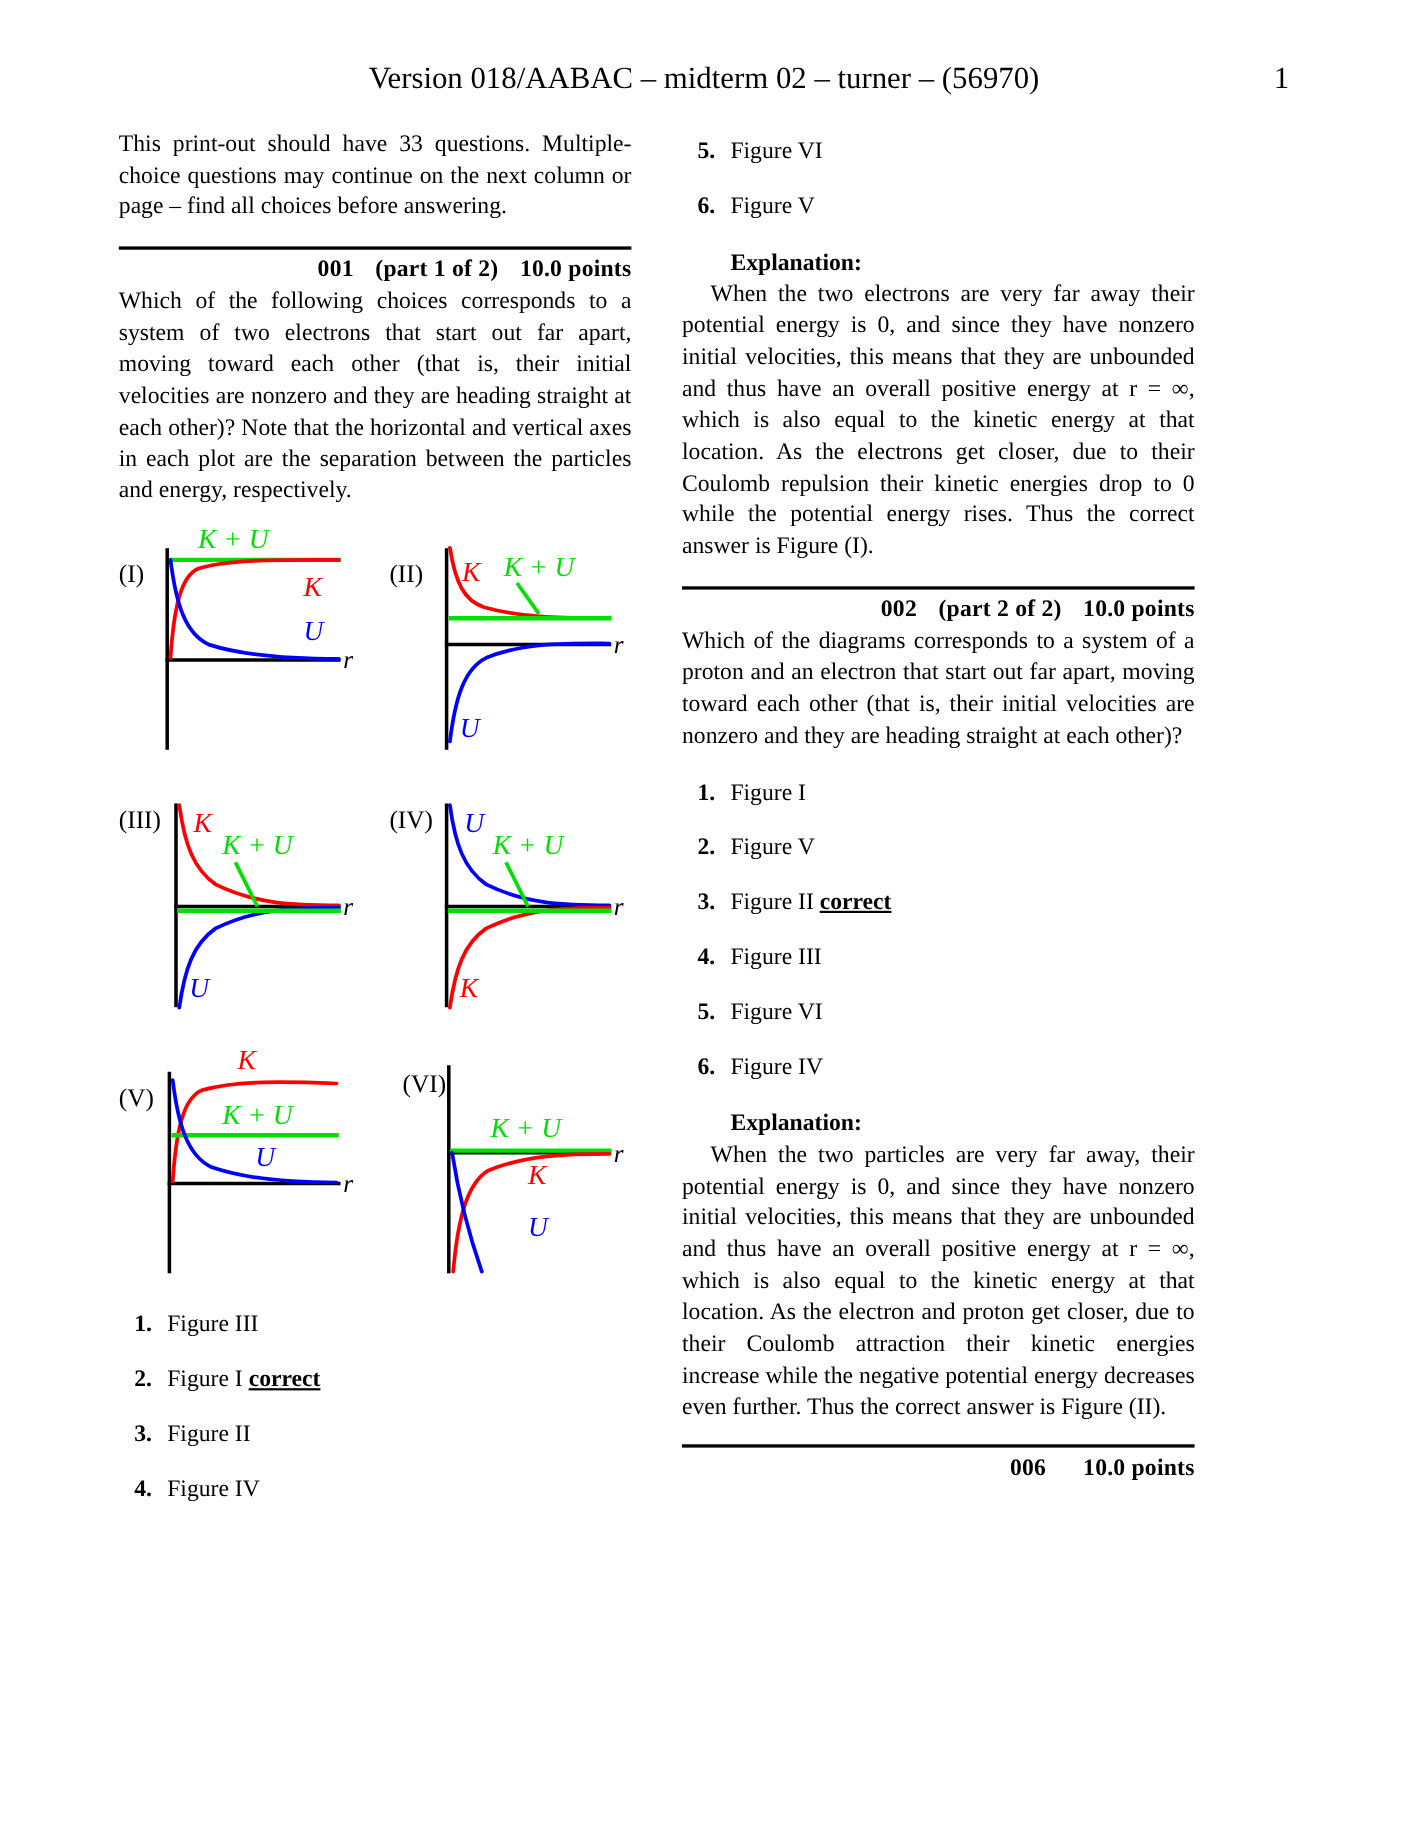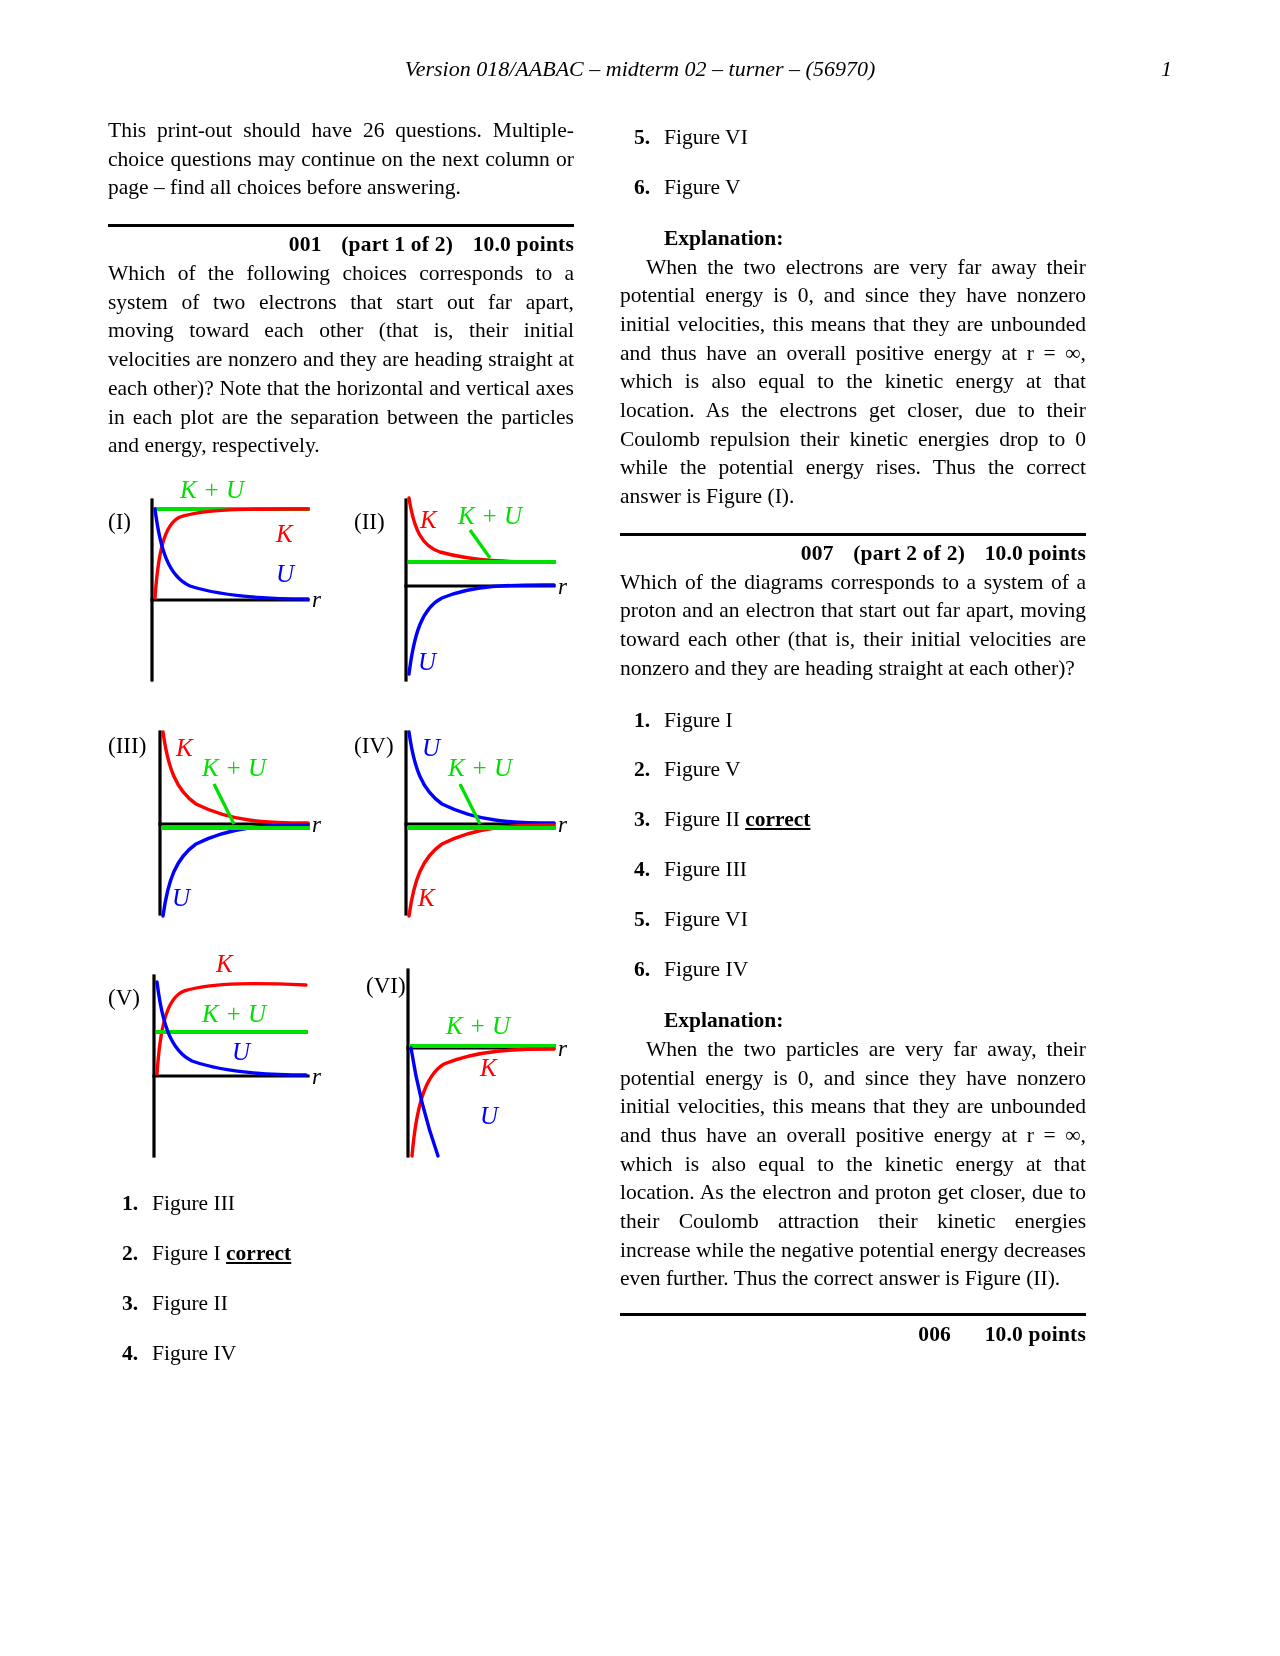--- a/index.html
+++ b/index.html
@@ -19,22 +19,21 @@
     position: relative;
     width: 1280px;
     height: 1656px;
     box-sizing: border-box;
     padding: 56px 108px 0 108px;
   }
   
   .runhead {
     position: relative;
     height: 46px;
-    font-size: 22px;
-    font-style: italic;
+    font-size: 28px;
   }
   .runhead-title {
     position: absolute;
     left: 0;
     right: 0;
     text-align: center;
     white-space: nowrap;
   }
   .runhead-page {
     position: absolute;
@@ -134,21 +133,21 @@
 
   <div class="runhead">
     <div class="runhead-title">Version 018/AABAC – midterm 02 – turner – (56970)</div>
     <div class="runhead-page">1</div>
   </div>
 
   <div class="columns">
 
     <div class="col">
 
-      <p>This print-out should have 26 questions. Multiple-choice questions may continue on the next column or page – find all choices before answering.</p>
+      <p>This print-out should have 33 questions. Multiple-choice questions may continue on the next column or page – find all choices before answering.</p>
 
       <hr class="rule">
 
       <div class="qhead">
         <span>001</span>
         <span class="gap"></span><span>(part 1 of 2)</span>
         <span class="gap"></span><span>10.0 points</span>
       </div>
 
       <p>Which of the following choices corresponds to a system of two electrons that start out far apart, moving toward each other (that is, their initial velocities are nonzero and they are heading straight at each other)?  Note that the horizontal and vertical axes in each plot are the separation between the particles and energy, respectively.</p>
@@ -310,21 +309,21 @@
           <span class="choice-text"><span>Figure V</span></span>
         </div>
       </div>
 
       <p class="explain-label" style="margin-top:4px;">Explanation:</p>
       <p class="indent">When the two electrons are very far away their potential energy is 0, and since they have nonzero initial velocities, this means that they are unbounded and thus have an overall positive energy at r = ∞, which is also equal to the kinetic energy at that location.  As the electrons get closer, due to their Coulomb repulsion their kinetic energies drop to 0 while the potential energy rises.  Thus the correct answer is Figure (I).</p>
 
       <hr class="rule">
 
       <div class="qhead">
-        <span>007</span>
+        <span>002</span>
         <span class="gap"></span><span>(part 2 of 2)</span>
         <span class="gap"></span><span>10.0 points</span>
       </div>
 
       <p>Which of the diagrams corresponds to a system of a proton and an electron that start out far apart, moving toward each other (that is, their initial velocities are nonzero and they are heading straight at each other)?</p>
 
       <div class="choices" style="margin-top:24px;">
         <div class="choice">
           <span class="choice-num">1.</span>
           <span class="choice-text"><span>Figure I</span></span>

